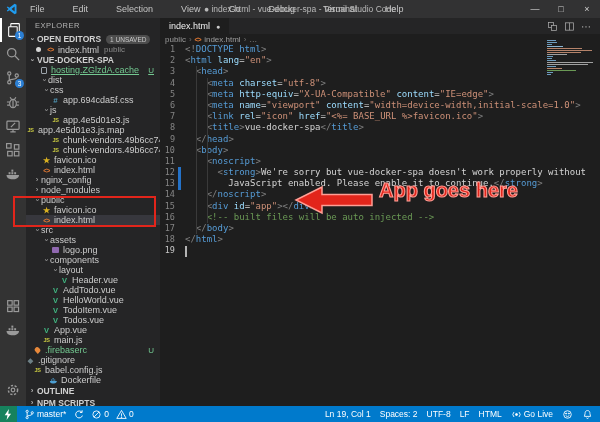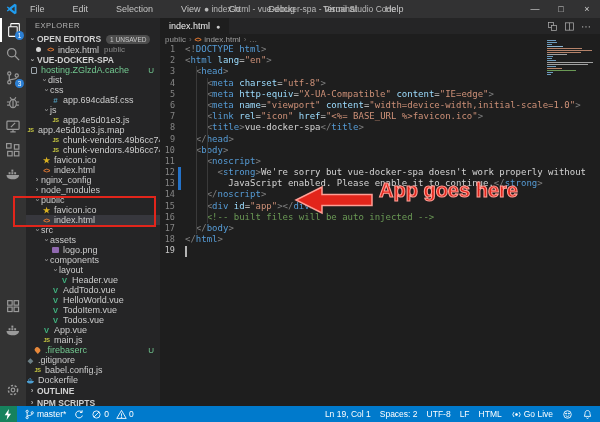--- a/index.html
+++ b/index.html
@@ -217,21 +217,21 @@
             <span class="fi fi-html">&lt;&gt;</span>
             <span>index.html</span>
             <span class="oe-detail">public</span>
           </div>
         </div>
       <div class="sb-sec">
         <span class="chev open">›</span>
         <span>VUE-DOCKER-SPA</span>
       </div>
       <div class="tree">
-          <div class="tree-row green" style="padding-left: 3px;">
+          <div class="tree-row green" style="padding-left: 13px; text-decoration: underline;">
             <span class="fi">
               <span class="fi-filebox"></span>
             </span>
             <span>hosting.ZGlzdA.cache</span>
             <span class="u-badge">U</span>
           </div>
           <div class="tree-row" style="padding-left: 14px;">
             <span class="chev open">›</span>
             <span>dist</span>
           </div>
@@ -349,21 +349,21 @@
             <span class="u-badge">U</span>
           </div>
           <div class="tree-row" style="">
             <span class="fi fi-git">◆</span>
             <span>.gitignore</span>
           </div>
           <div class="tree-row" style="padding-left: 7px;">
             <span class="fi fi-js">JS</span>
             <span>babel.config.js</span>
           </div>
-          <div class="tree-row" style="padding-left: 0;">
+          <div class="tree-row" style="padding-left: 23px;">
             <span class="fi">
               <span style="color:#4d9fd2;display:inline-flex">
                 <svg viewBox="0 0 16 16" fill="currentColor" width="9" height="9">
                   <path d="M1.5 9 h12.5 c0 2.6-2.4 4.2-5.6 4.2 H6.2 C3.2 13.2 1.5 11.2 1.5 9 z"></path>
                   <rect x="3.6" y="6.2" width="1.9" height="2.1"></rect>
                   <rect x="6.4" y="6.2" width="1.9" height="2.1"></rect>
                   <rect x="9.2" y="6.2" width="1.9" height="2.1"></rect>
                   <rect x="6.4" y="3.6" width="1.9" height="2.1"></rect>
                 </svg>
               </span>

